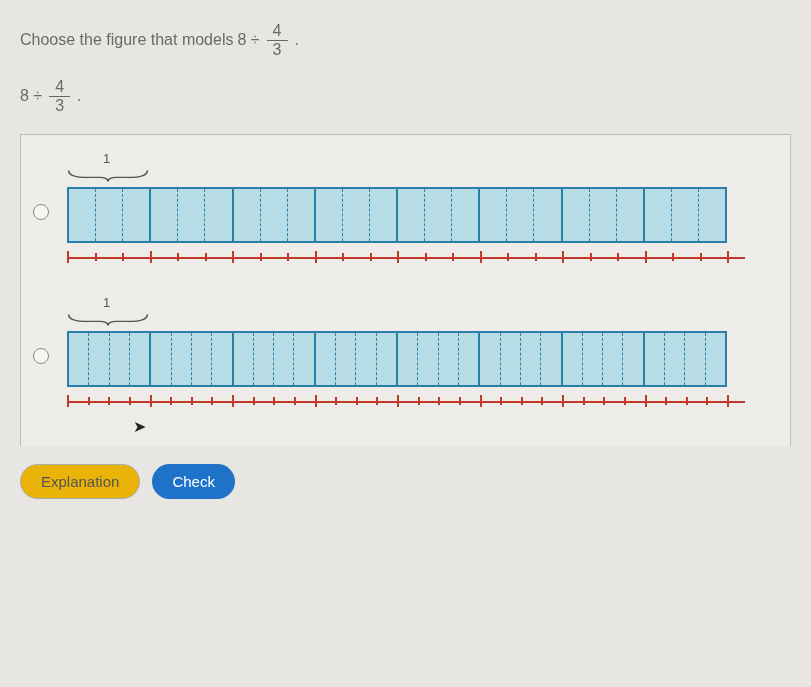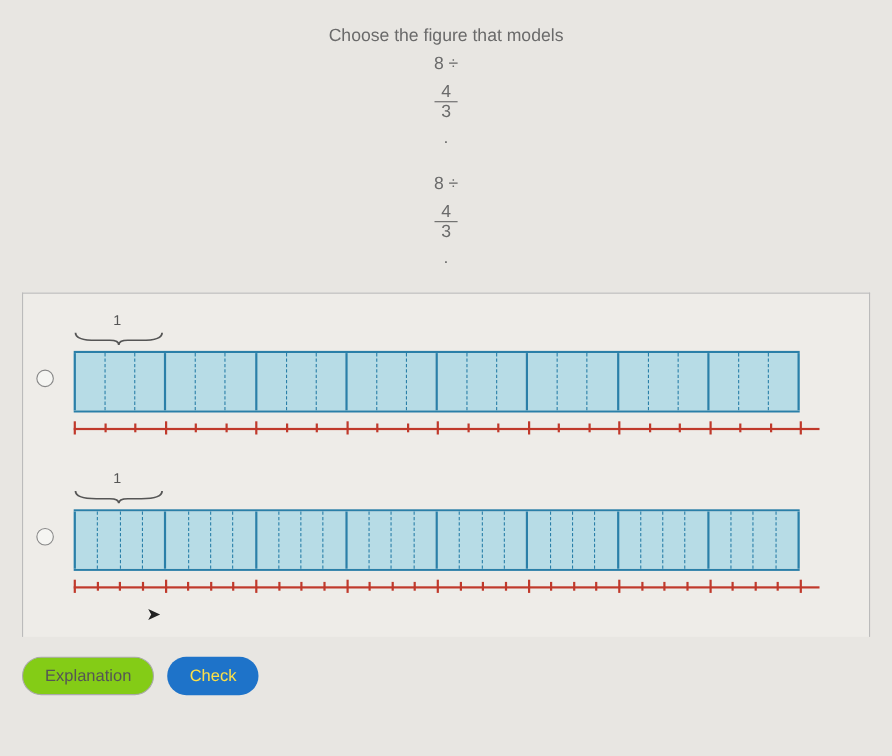--- a/index.html
+++ b/index.html
@@ -14,21 +14,20 @@
     .instruction {
       font-size: 16px;
       margin: 12px 0 20px;
       line-height: 1.4;
     }
     .math-line {
       display: flex;
       align-items: center;
       gap: 4px;
       flex-wrap: wrap;
-      flex-direction: column;
     }
     .fraction {
       display: inline-flex;
       flex-direction: column;
       align-items: center;
       vertical-align: middle;
       margin: 0 3px;
       line-height: 1.1;
     }
     .fraction .num { border-bottom: 1.5px solid #666; padding: 0 6px; }
@@ -122,27 +121,27 @@
       padding-top: 4px;
     }
     .btn {
       padding: 8px 20px;
       border-radius: 22px;
       font-size: 15px;
       cursor: pointer;
       border: none;
     }
     .btn-outline {
-      background: #84cc16;
+      background: #eab308;
       border: 1.5px solid #aaa;
       color: #555;
     }
     .btn-primary {
       background: #1e73c9;
-      color: #fde047;
+      color: #ffffff;
     }
     .cursor {
       position: relative;
       margin-left: 100px;
       margin-top: -6px;
       font-size: 16px;
       color: #222;
     }
   </style>
 </head>

